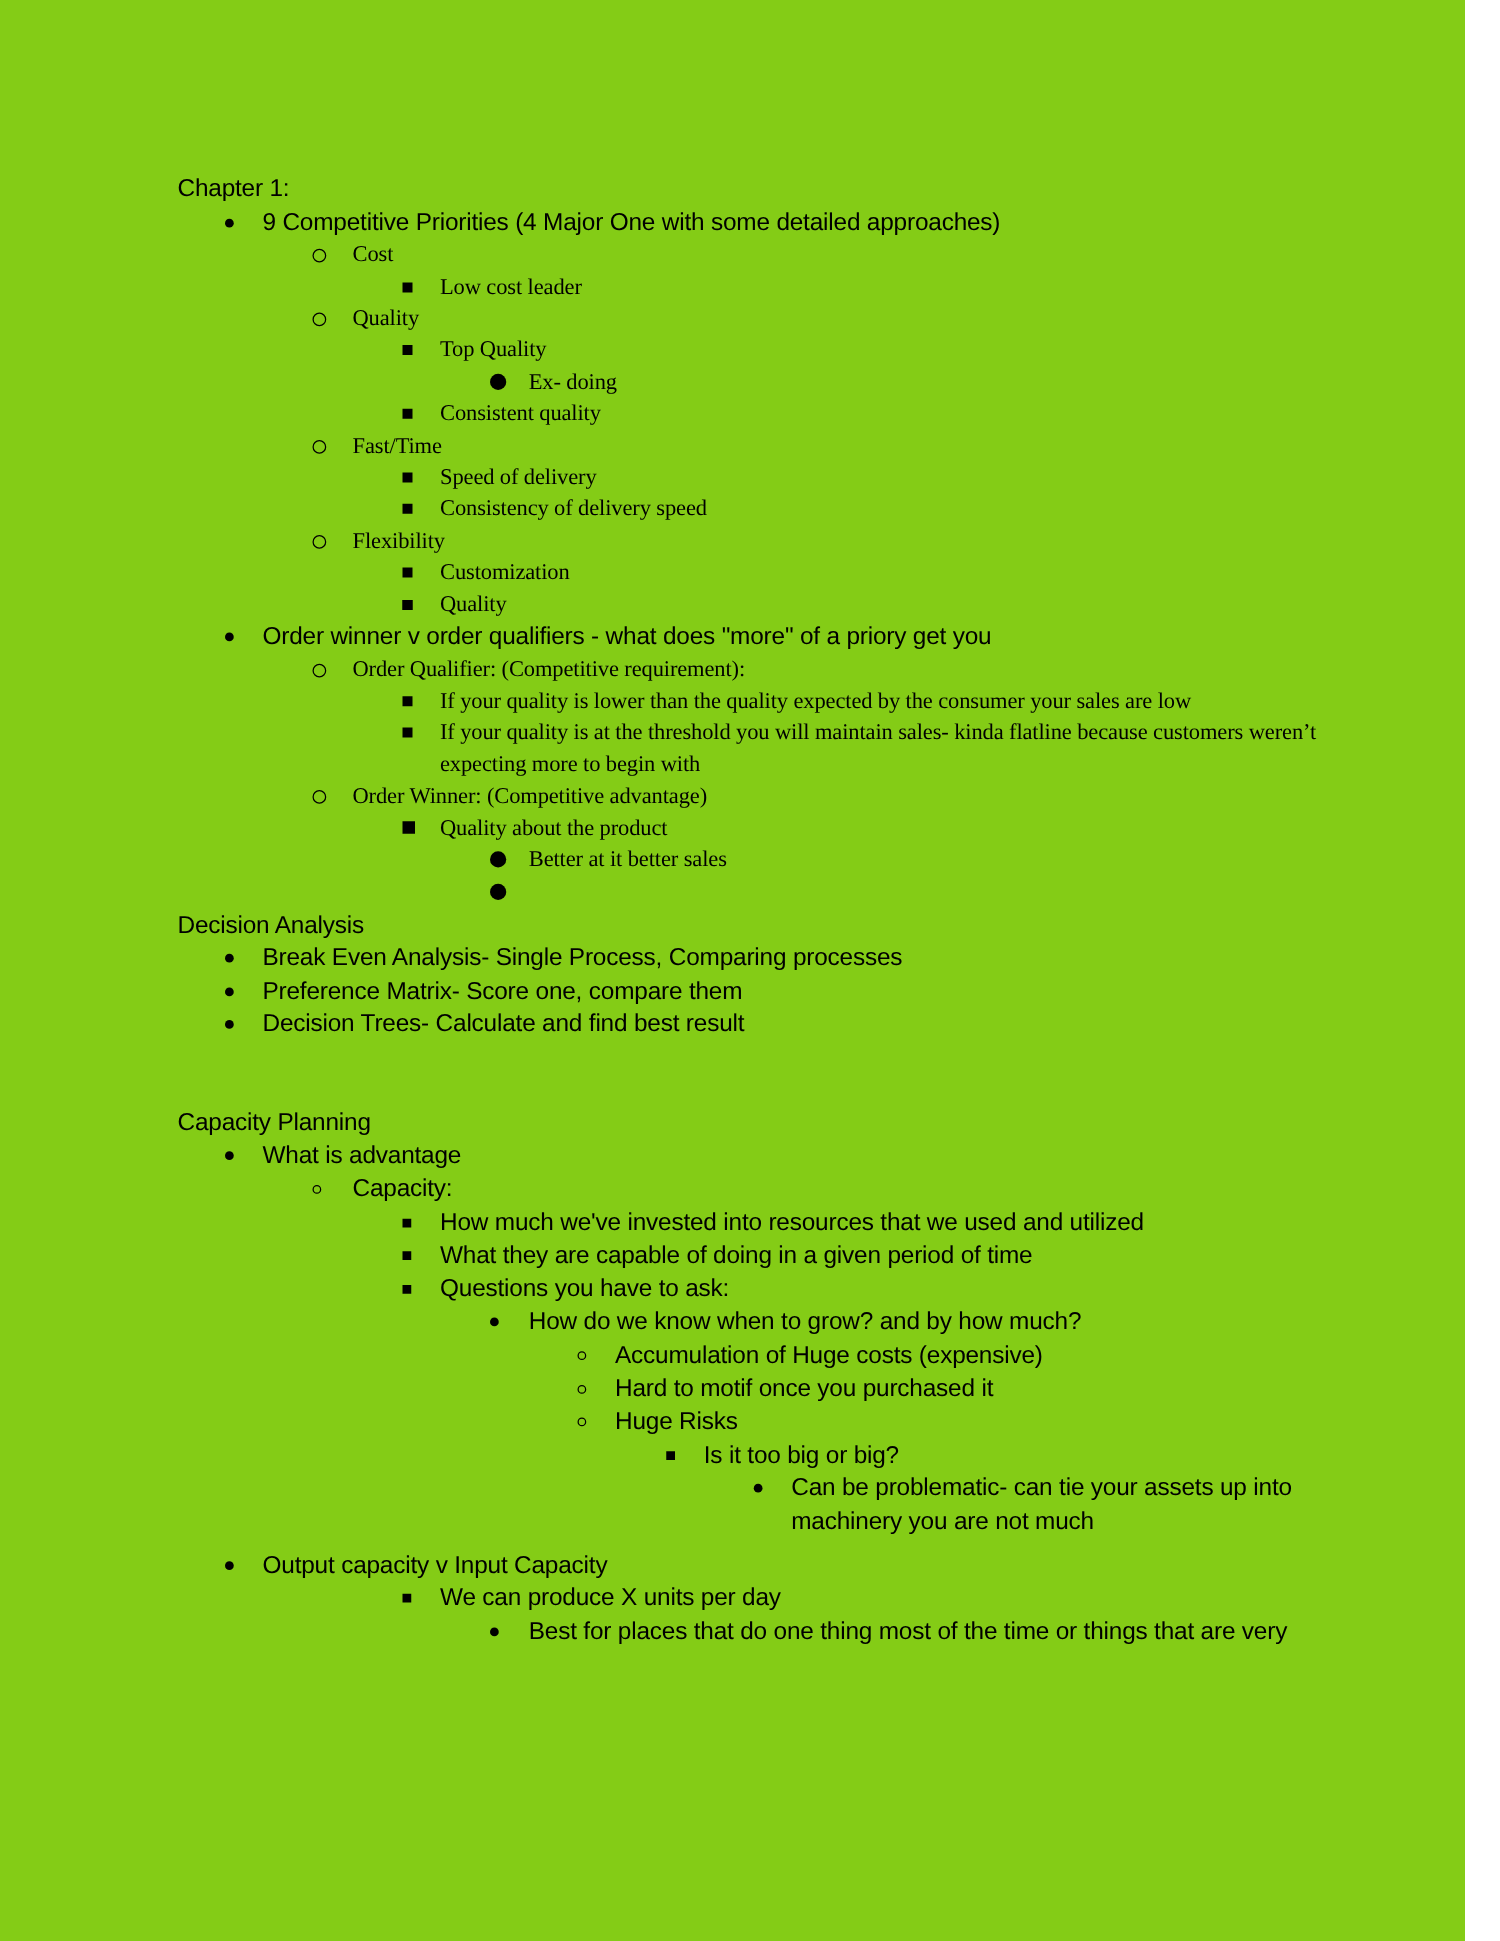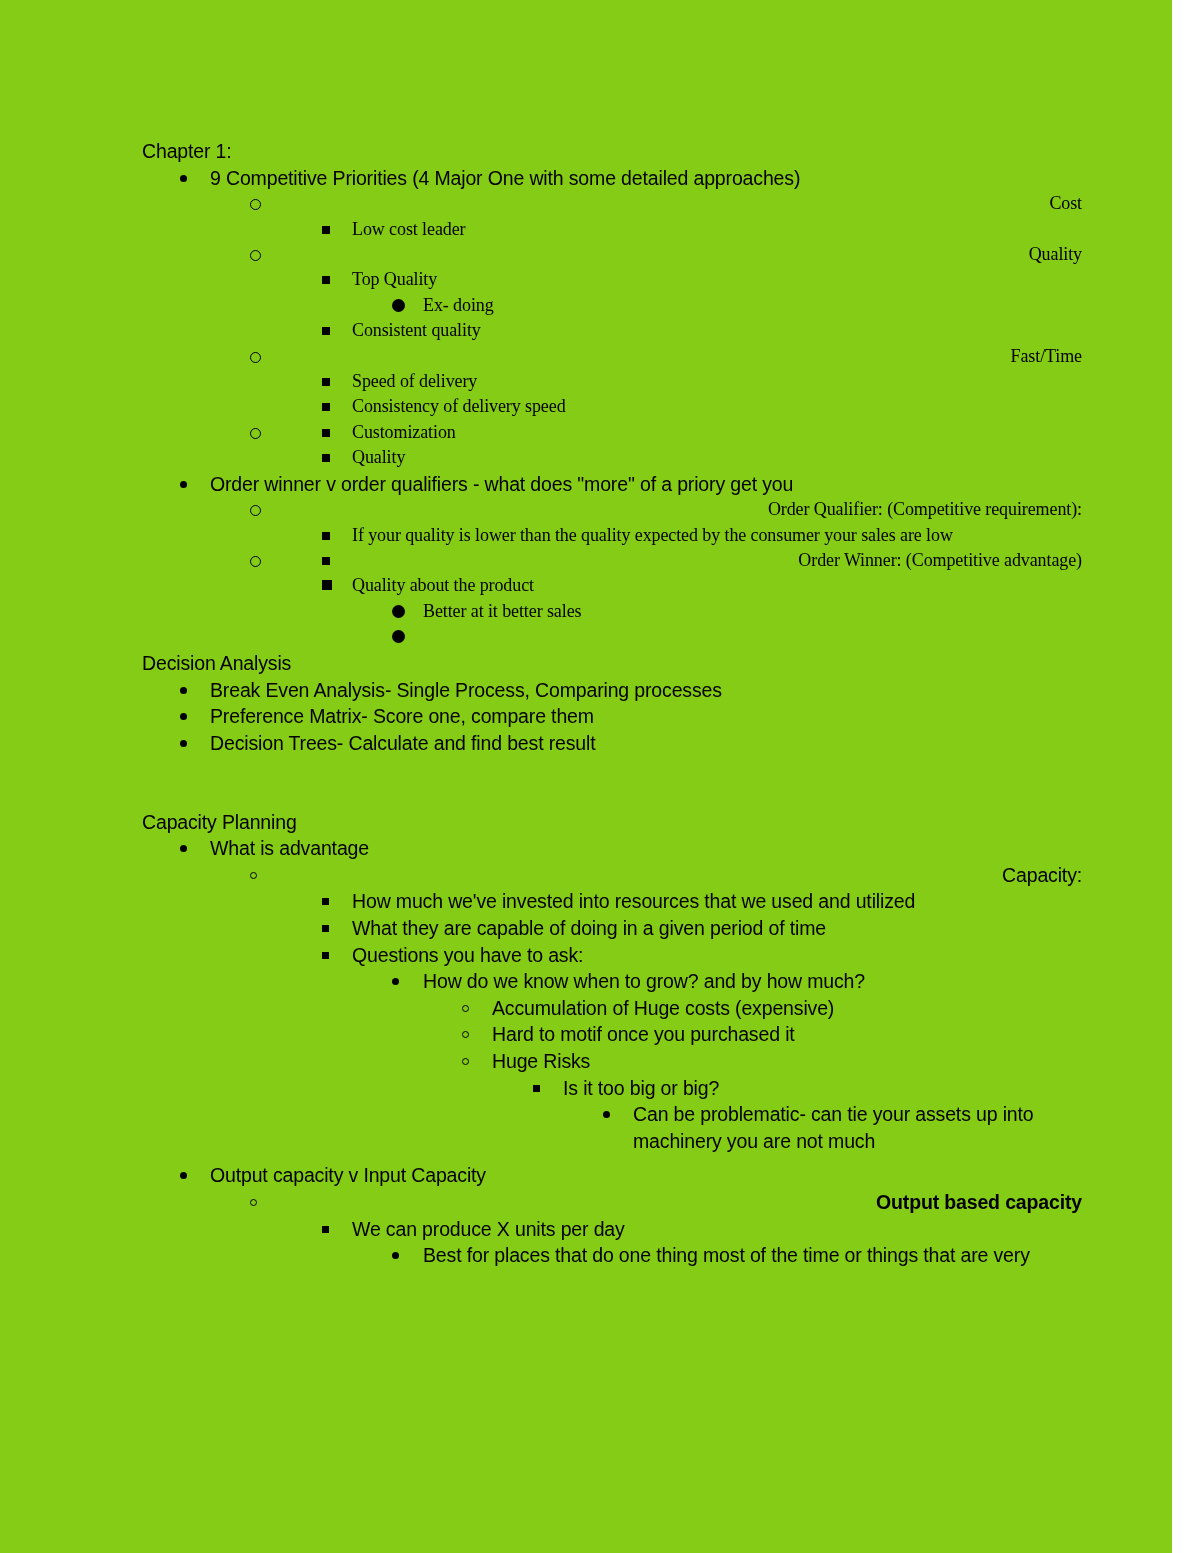--- a/index.html
+++ b/index.html
@@ -53,21 +53,21 @@
     font-size: 18px;
     line-height: 25.4px;
     letter-spacing: -0.1px;
   }
 
   
   .h0 .txt { margin-left: 0; }
 
   
   .lv1 .txt { margin-left: 68px; }
-  .lv2 .txt { margin-left: 140px; text-align: right; }
+  .lv2 .txt { margin-left: 140px; }
   .lv3 .txt { margin-left: 210px; }
   .lv4 .txt { margin-left: 281px; }
   .lv5 .txt { margin-left: 350px; }
   .lv6 .txt { margin-left: 421px; }
   .lv7 .txt { margin-left: 491px; }
 
   .lv1 .bullet { left: 38px; }
   .lv2 .bullet { left: 108px; }
   .lv3 .bullet { left: 180px; }
   .lv4 .bullet { left: 250px; }
@@ -185,20 +185,21 @@
     </div>
 
     <div class="line serif lv3">
       <span class="bullet b-square"></span>
       <span class="txt">Consistency of delivery speed</span>
     </div>
 
 
     <div class="line serif lv2">
       <span class="bullet b-circle"></span>
+      <span class="txt">Flexibility</span>
     </div>
 
     <div class="line serif lv3">
       <span class="bullet b-square"></span>
       <span class="txt">Customization</span>
     </div>
 
     <div class="line serif lv3">
       <span class="bullet b-square"></span>
     </div>
@@ -218,20 +219,21 @@
       <span class="txt">Order Qualifier: (Competitive requirement):</span>
     </div>
 
     <div class="line serif lv3">
       <span class="bullet b-square"></span>
       <span class="txt">If your quality is lower than the quality expected by the consumer your sales are low</span>
     </div>
 
     <div class="line serif lv3">
       <span class="bullet b-square"></span>
+      <span class="txt wrap2">If your quality is at the threshold you will maintain sales- kinda flatline because customers weren’t expecting more to begin with</span>
     </div>
 
     <div class="line serif lv2">
       <span class="bullet b-circle"></span>
       <span class="txt">Order Winner: (Competitive advantage)</span>
     </div>
 
     <div class="line serif lv3">
       <span class="bullet b-square-lg"></span>
       <span class="txt">Quality about the product</span>
@@ -328,24 +330,20 @@
       <span class="txt wrap2">Can be problematic- can tie your assets up into machinery you are not much</span>
     </div>
 
     <div class="gap-sm"></div>
 
     <div class="line sans lv1">
       <span class="bullet b-disc"></span>
       <span class="txt">Output capacity v Input Capacity</span>
     </div>
 
-    <div class="line sans lv2 bold">
-      <span class="bullet b-circle-sm"></span>
-      <span class="txt">Output based capacity</span>
-    </div>
 
     <div class="line sans lv3">
       <span class="bullet b-square-sm"></span>
       <span class="txt">We can produce X units per day</span>
     </div>
 
     <div class="line sans lv4">
       <span class="bullet b-disc"></span>
       <span class="txt">Best for places that do one thing most of the time or things that are very</span>
     </div>

